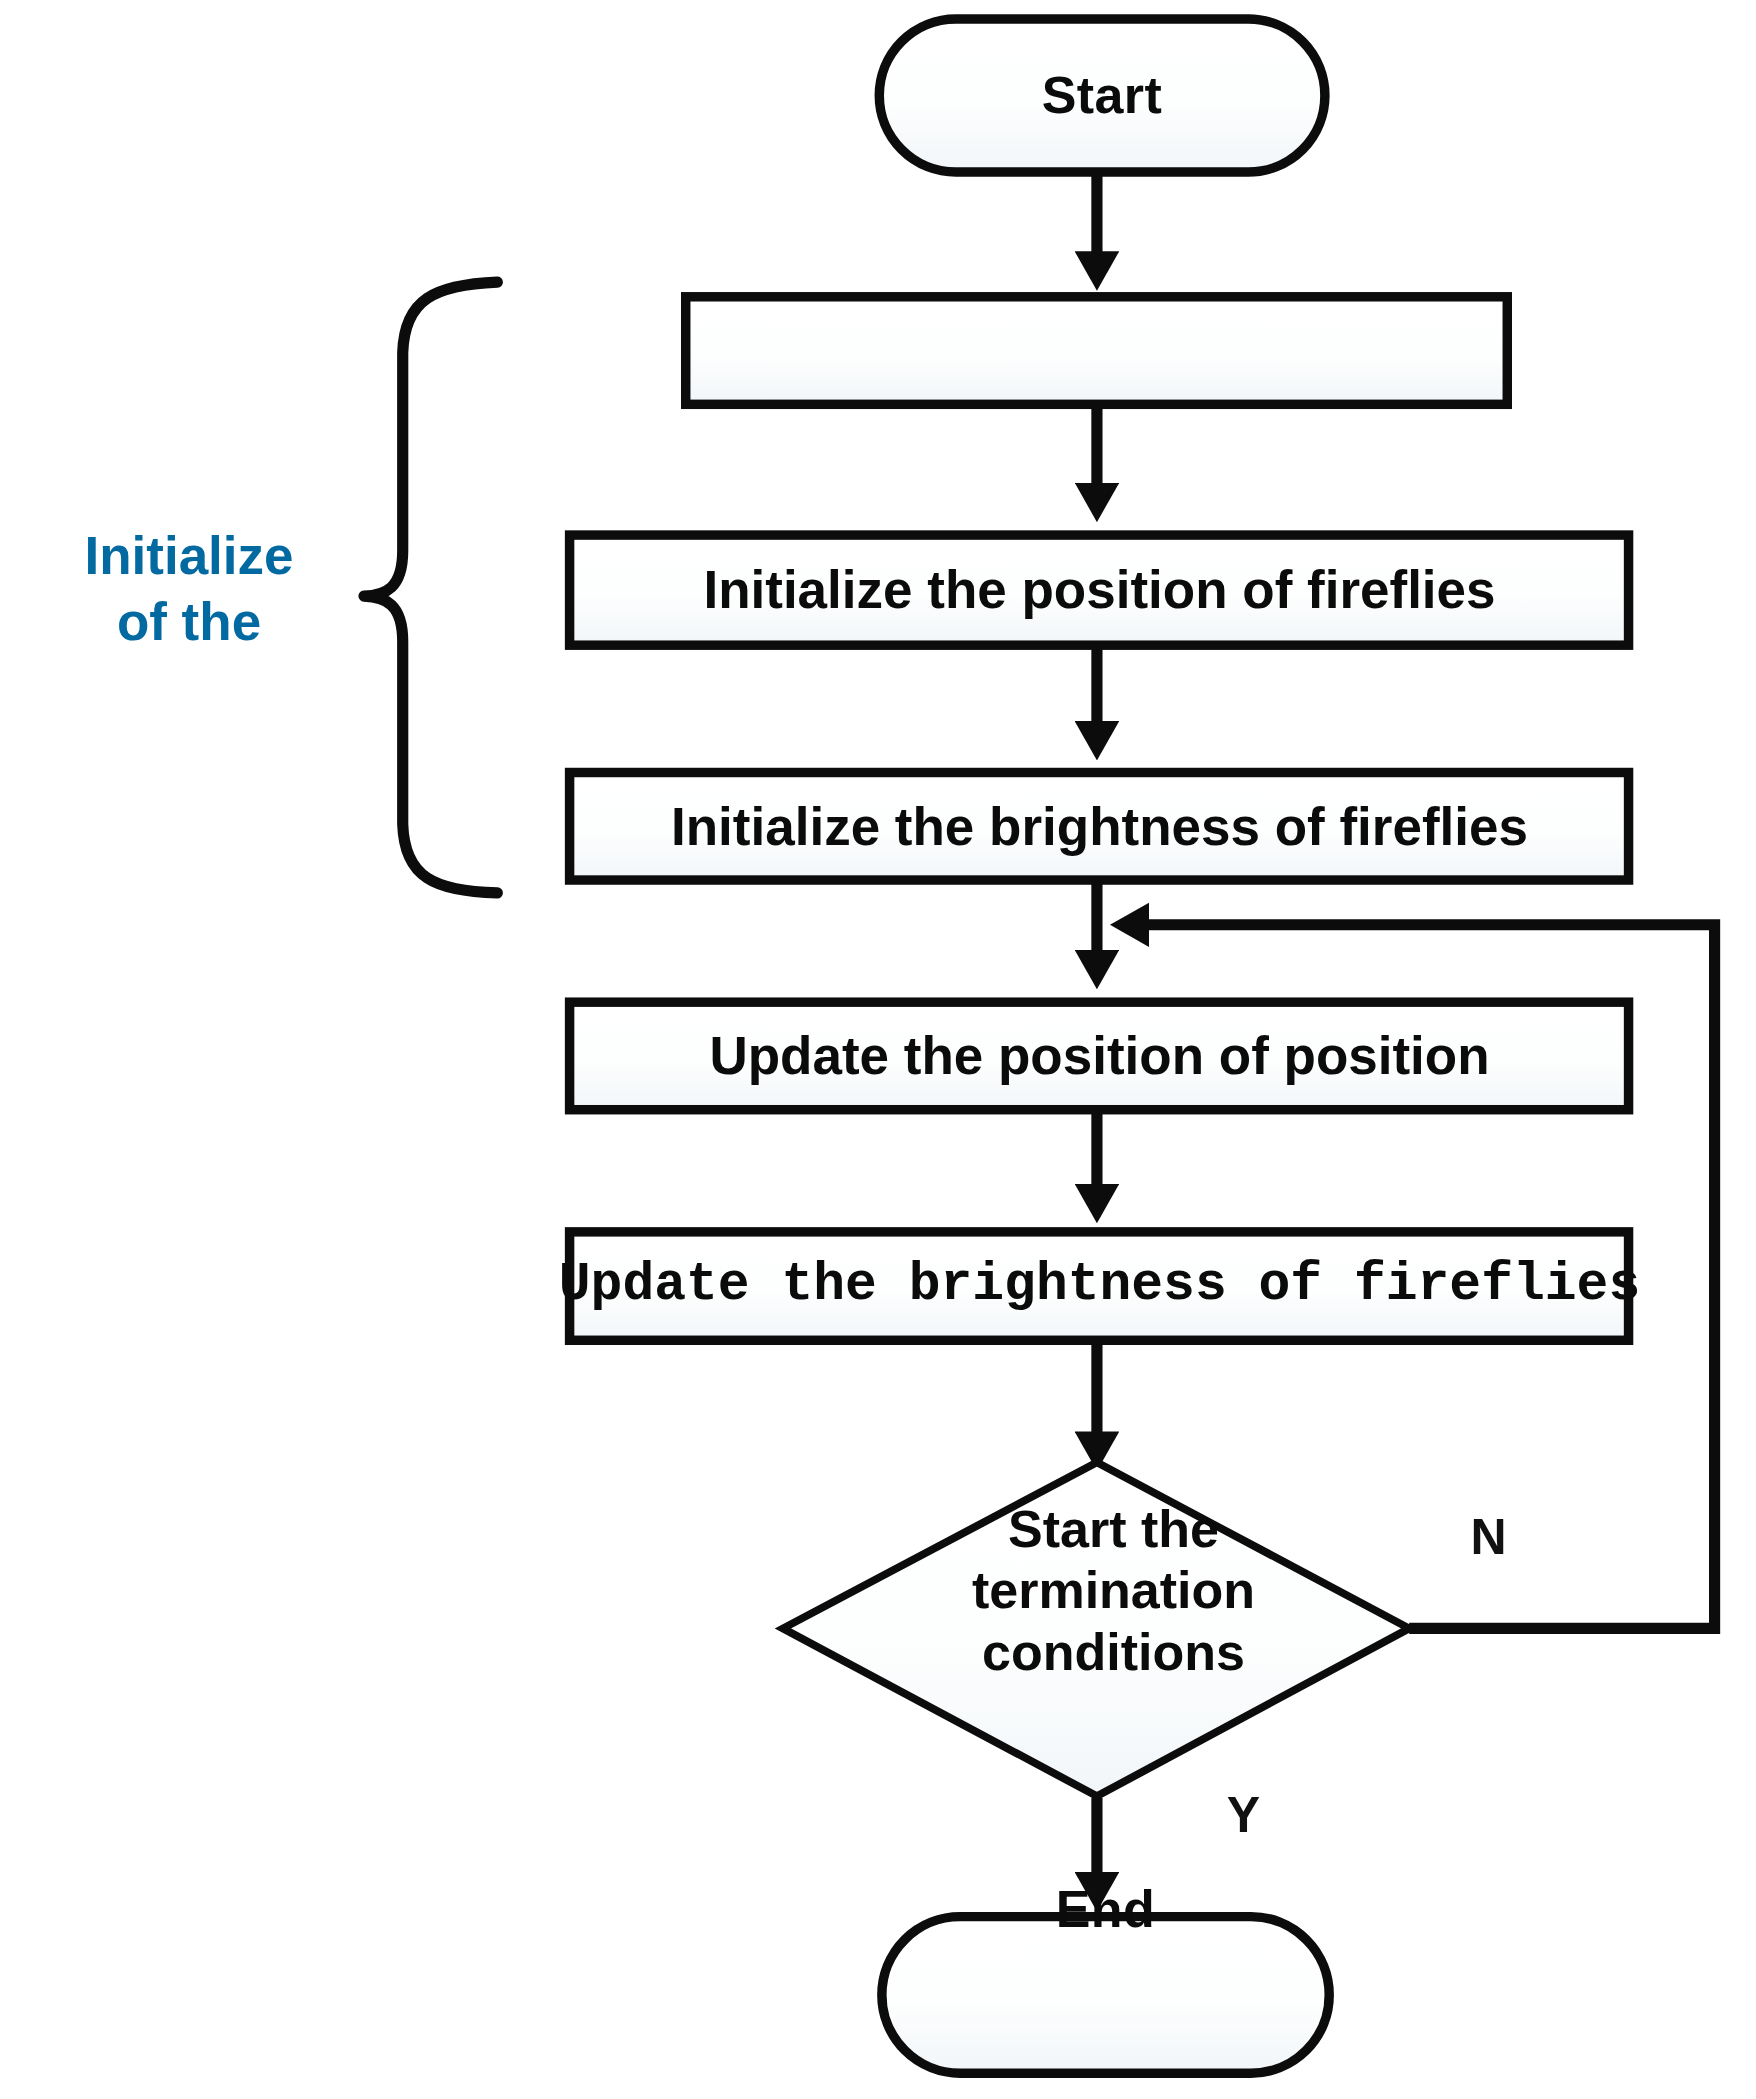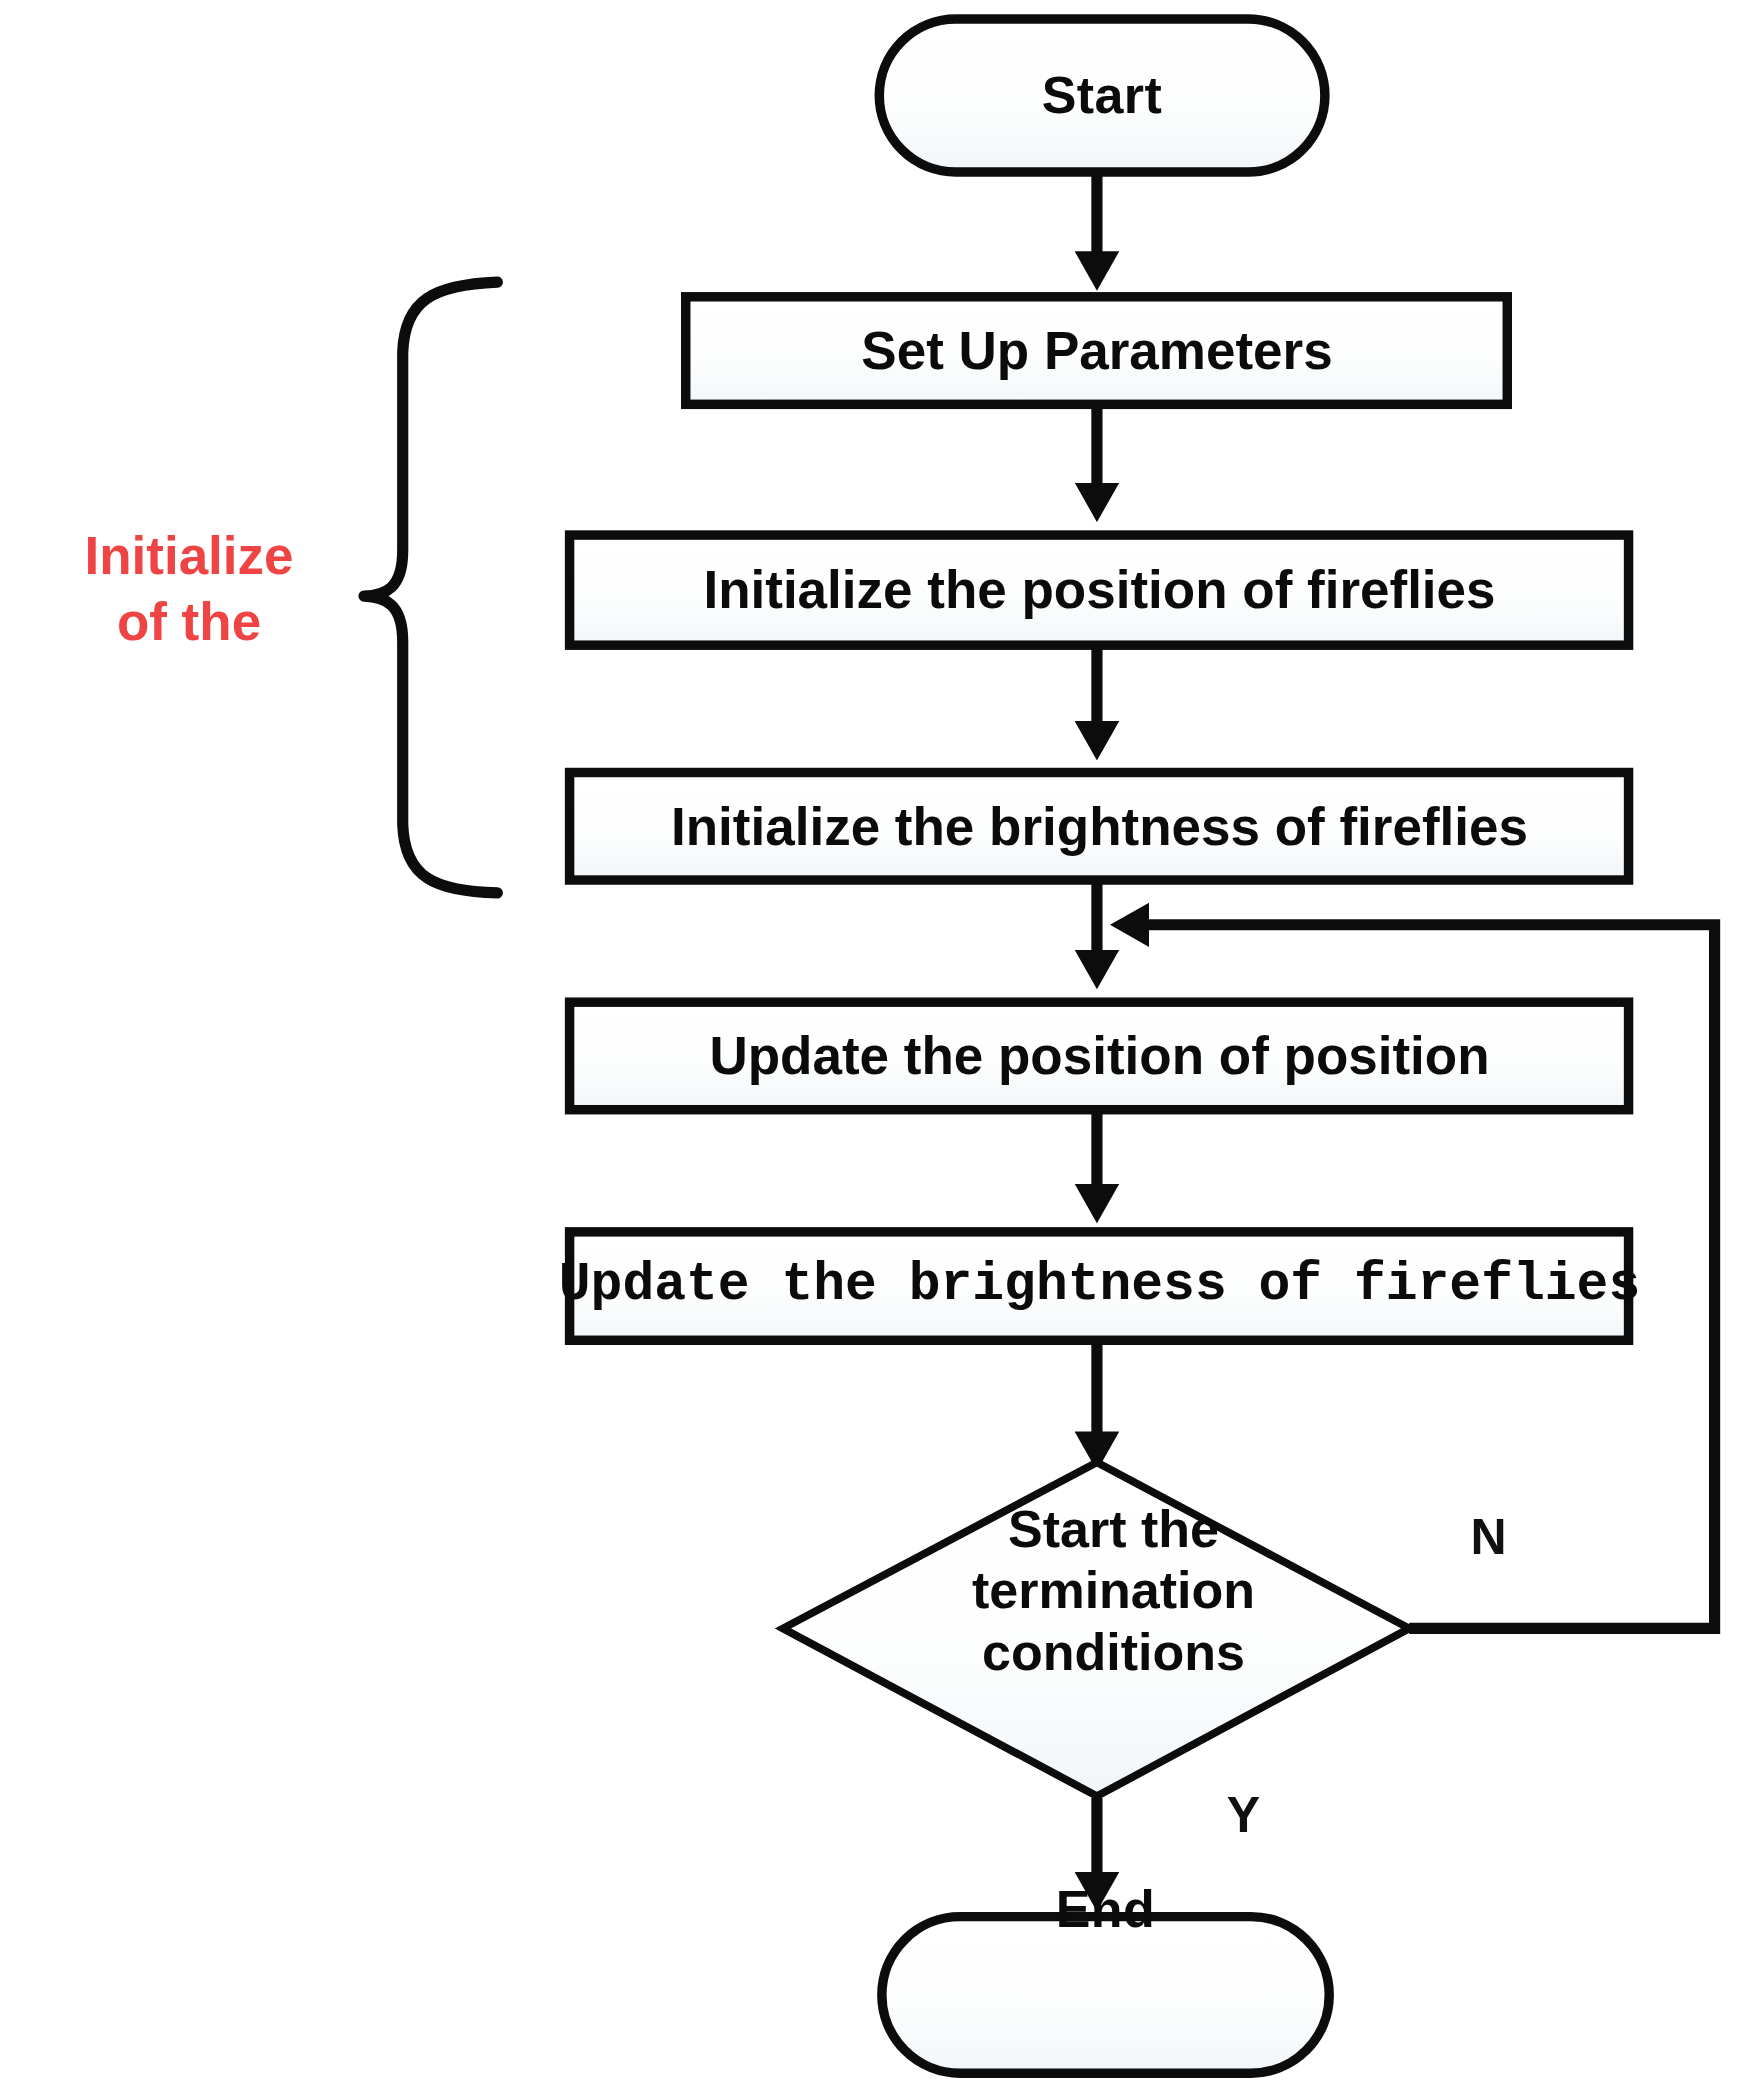--- a/index.html
+++ b/index.html
@@ -36,21 +36,21 @@
     color: #0b0b0b;
     line-height: 1.12;
     pointer-events: none;
     white-space: nowrap;
   }
   .node-text.wrap { white-space: normal; }
   .terminal-label { font-size: 52px; letter-spacing: 0.4px; }
   .process-label  { font-size: 53px; }
   .decision-label { font-size: 52px; line-height: 1.18; }
   .edge-label     { font-size: 50px; font-weight: bold; color: #111; }
-  .group-label    { font-size: 53px; font-weight: bold; color: #ef4444; line-height: 1.24; text-align: center; }
+  .group-label    { font-size: 53px; font-weight: bold; color: #0369a1; line-height: 1.24; text-align: center; }
 </style>
 </head>
 <body>
 
 <div id="canvas">
 
   <svg id="flow-svg" viewBox="0 0 2041 2440">
     <defs>
       <linearGradient id="boxfill" x1="0" y1="0" x2="0" y2="1">
         <stop offset="0%" stop-color="#ffffff"></stop>
@@ -105,21 +105,20 @@
              C 505 331, 470 348, 468 410
              L 468 640
              C 468 684, 448 692, 423 693
              C 448 694, 468 702, 468 746
              L 468 958
              C 470 1020, 505 1036, 578 1038" fill="none" stroke="#0c0c0c" stroke-width="13" stroke-linecap="round" stroke-linejoin="round"></path>
   </svg>
 
   <div class="node-text terminal-label" style="left:879px; top:19px; width:446px; height:153px;">Start</div>
 
-  <div class="node-text process-label" style="left:686px; top:297px; width:822px; height:108px;">Set Up Parameters</div>
 
   <div class="node-text process-label" style="left:570px; top:535px; width:1059px; height:110px;">Initialize the position of fireflies</div>
 
   <div class="node-text process-label" style="left:570px; top:773px; width:1059px; height:108px;">Initialize the brightness of fireflies</div>
 
   <div class="node-text process-label" style="left:570px; top:1002px; width:1059px; height:108px;">Update the position of position</div>
 
   <div class="node-text process-label" style="left:570px; top:1232px; width:1059px; height:108px;font-family:Liberation Mono, monospace;">Update the brightness of fireflies</div>
 
   <div class="node-text decision-label wrap" style="left:847px; top:1499px; width:533px; height:258px; flex-direction:column; align-items:center; justify-content:flex-start;">

